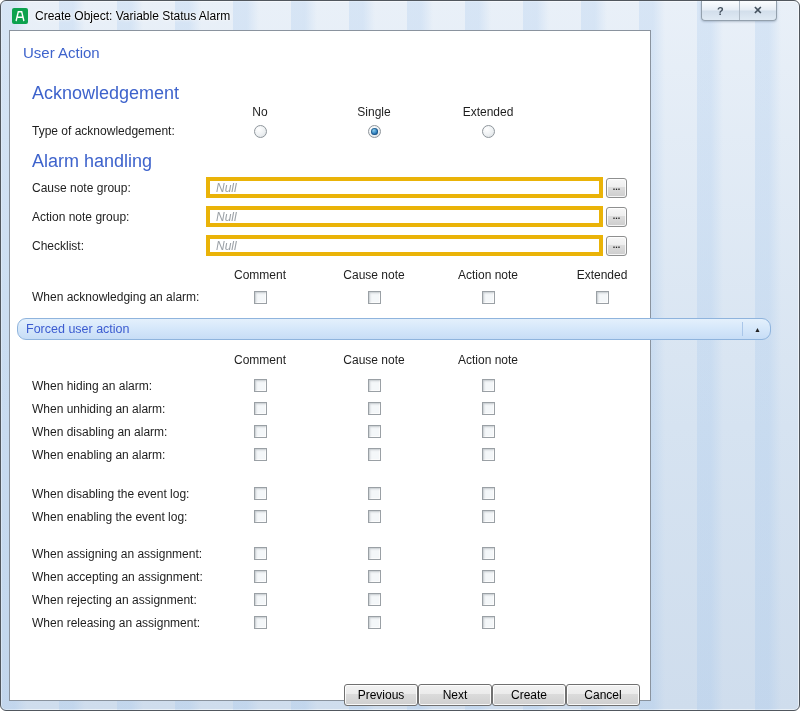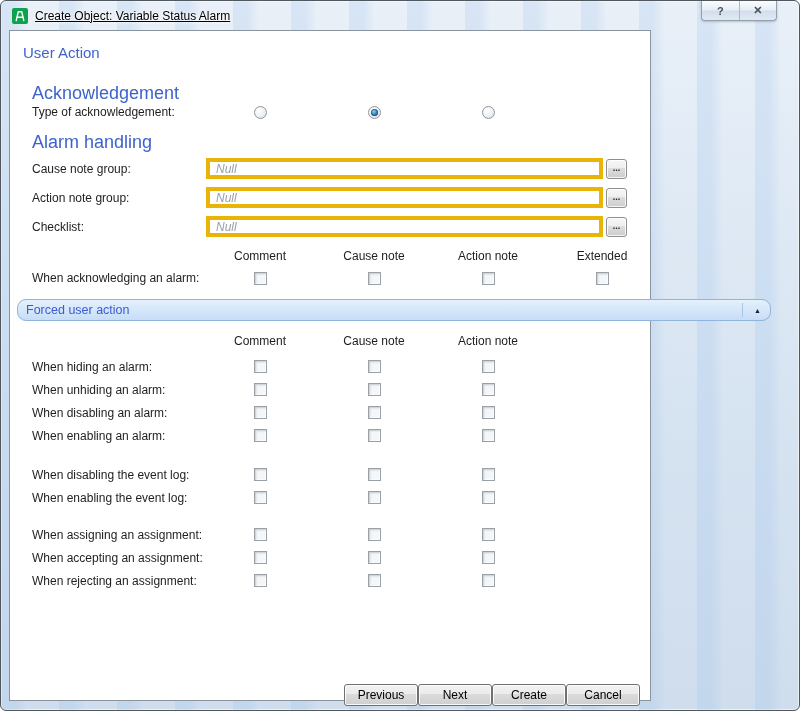--- a/index.html
+++ b/index.html
@@ -18,21 +18,21 @@
   .window::before {
     content:''; position:absolute; inset:0; pointer-events:none;
     background:repeating-linear-gradient(90deg,
       rgba(150,190,235,.22) 0 14px, rgba(255,255,255,0) 26px 58px);
   }
   .titlebar {
     position:absolute; left:0; top:0; right:0; height:29px;
     display:flex; align-items:center; padding-left:11px; box-sizing:border-box;
   }
   .app-icon { width:16px; height:16px; margin-right:7px; flex:0 0 16px; }
-  .title-text { font-size:12px; color:#000; text-shadow:0 0 4px #fff, 0 0 2px #fff;text-decoration:underline; }
+  .title-text { font-size:12px; color:#000; text-shadow:0 0 4px #fff, 0 0 2px #fff; }
   .caption-group {
     position:absolute; top:0; right:22px; width:76px; height:20px; display:flex;
     border:1px solid #93a0ad; border-top:none; border-radius:0 0 4px 4px;
     background:linear-gradient(#fbfdff,#e6edf5 48%,#d2deeb 52%,#e0eaf4);
     box-shadow:0 1px 2px rgba(40,60,90,.25); box-sizing:border-box;
   }
   .caption-btn {
     flex:1; display:flex; align-items:center; justify-content:center;
     color:#45525f; font-size:11px; font-weight:bold; cursor:default;
   }
@@ -139,20 +139,27 @@
     </div>
   </div>
 
   <div class="client">
     <div class="content">
 
       <div class="h1">User Action</div>
 
       <div class="h2 h2-ack">Acknowledgement</div>
 
+      <div class="grid-row hdr hdr-ack">
+        <span></span>
+        <span class="colhdr">No</span>
+        <span class="colhdr">Single</span>
+        <span class="colhdr">Extended</span>
+        <span></span>
+      </div>
 
       <div class="grid-row row22">
         <span class="rlabel">Type of acknowledgement:</span>
         <span class="cell">
             <span class="radio"></span>
           </span>
         <span class="cell">
             <span class="radio selected"></span>
           </span>
         <span class="cell">
@@ -332,20 +339,33 @@
             <span class="cb"></span>
           </span>
         <span class="cell">
             <span class="cb"></span>
           </span>
         <span class="cell">
             <span class="cb"></span>
           </span>
         <span></span>
       </div>
+      <div class="grid-row row23">
+        <span class="rlabel">When releasing an assignment:</span>
+        <span class="cell">
+            <span class="cb"></span>
+          </span>
+        <span class="cell">
+            <span class="cb"></span>
+          </span>
+        <span class="cell">
+            <span class="cb"></span>
+          </span>
+        <span></span>
+      </div>
 
       <div class="footer">
         <button class="btn">Previous</button>
         <button class="btn">Next</button>
         <button class="btn">Create</button>
         <button class="btn">Cancel</button>
       </div>
 
     </div>
   </div>

